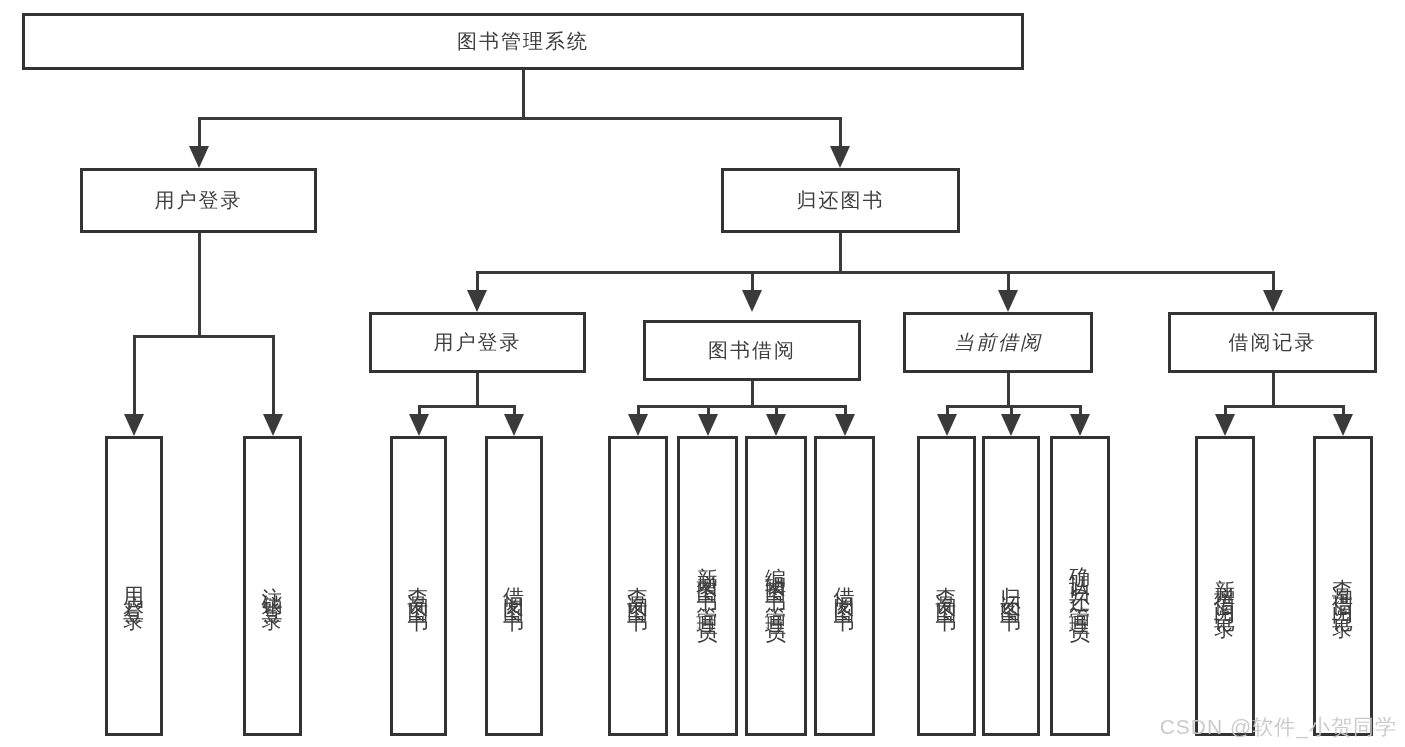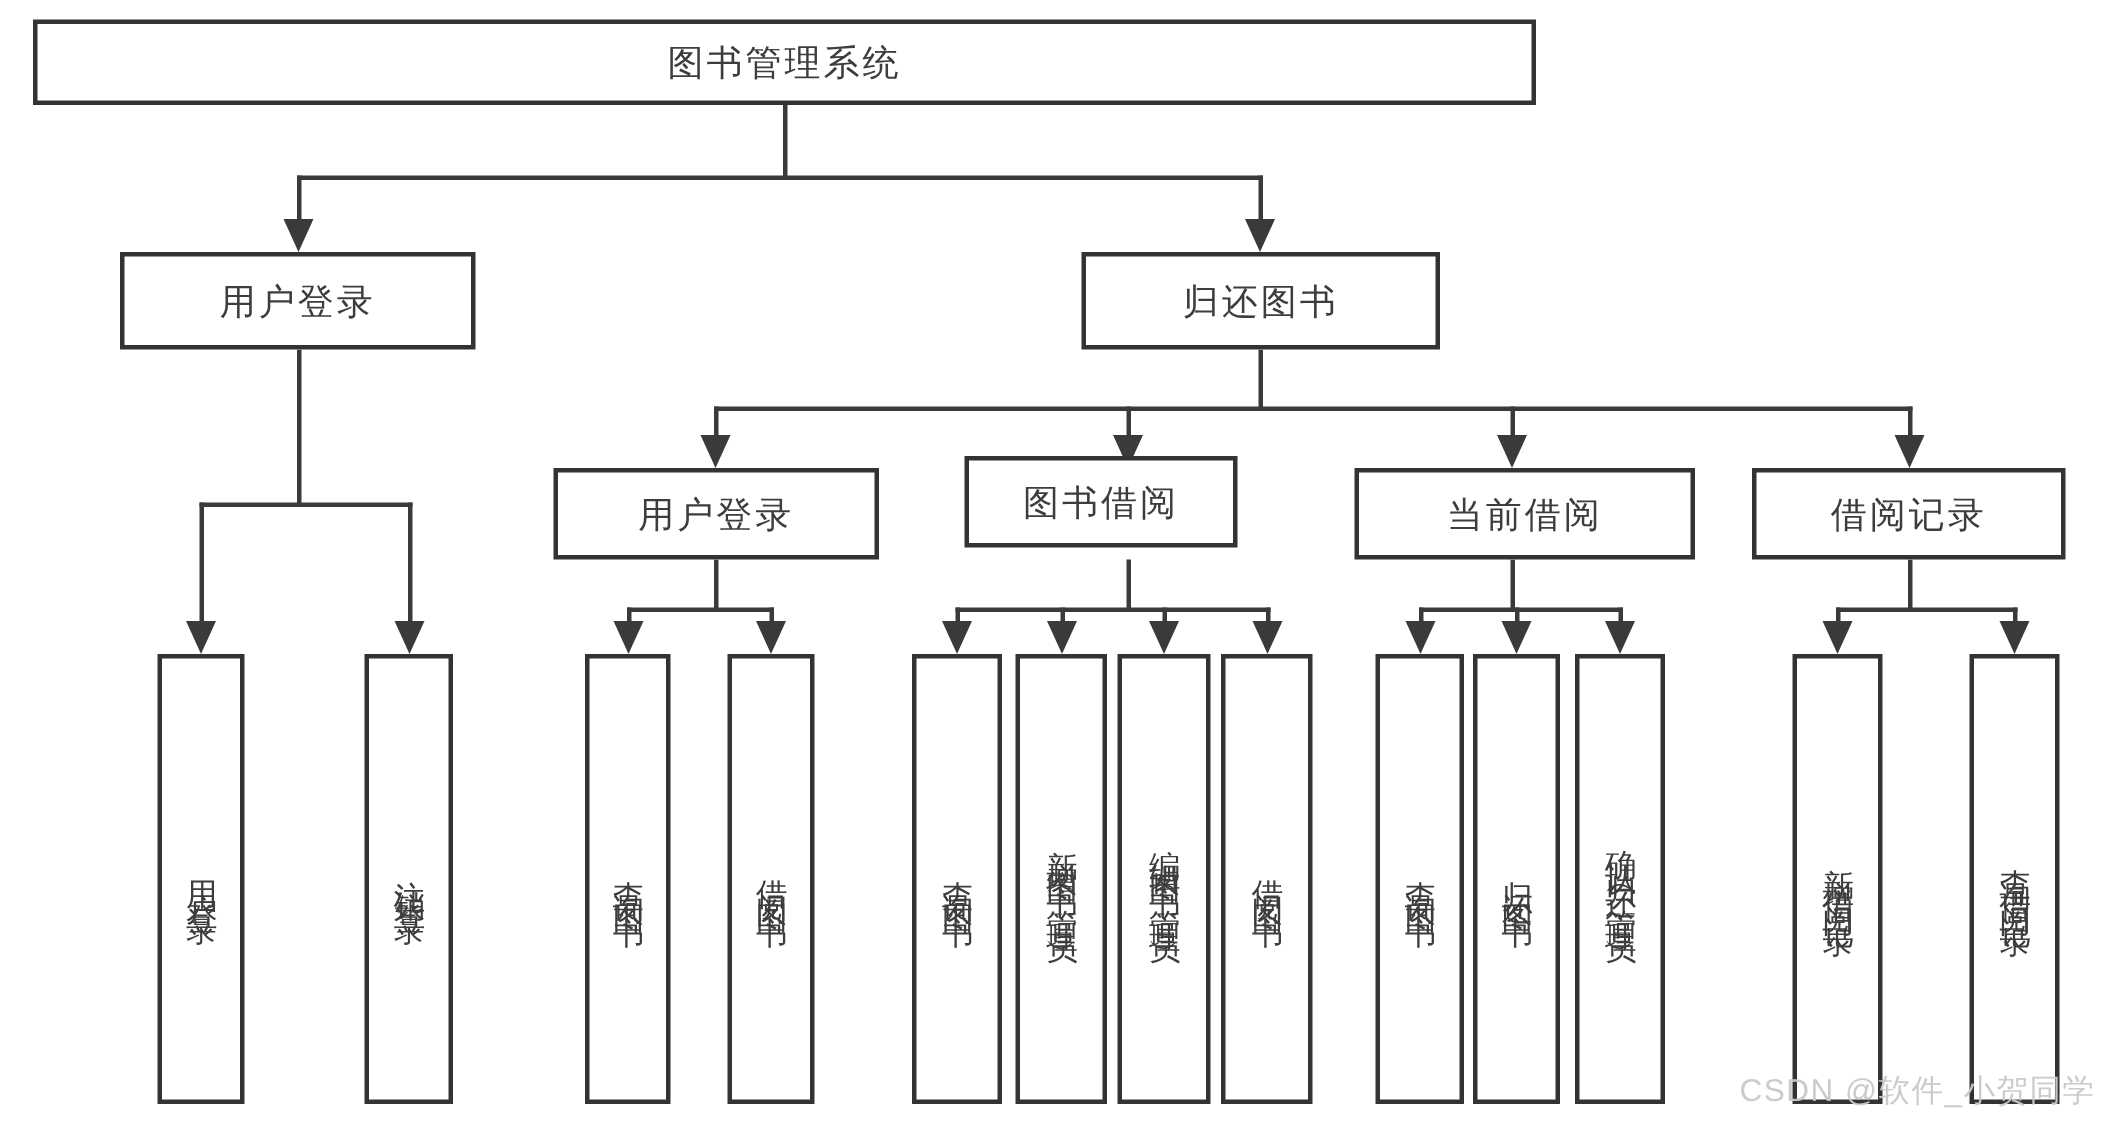--- a/index.html
+++ b/index.html
@@ -20,21 +20,21 @@
     overflow: hidden;
   }
   .box {
     position: absolute;
     border: 3px solid var(--border);
     background: #fff;
     color: var(--text);
     display: flex;
     align-items: center;
     justify-content: center;
-    font-size: 24px;
+    font-size: 20px;
     letter-spacing: 2px;
     white-space: nowrap;
     z-index: 2;
   }
   .vbox {
     writing-mode: vertical-rl;
     text-orientation: mixed;
     letter-spacing: 8px;
     font-size: 21px;
     line-height: 1;
@@ -95,22 +95,22 @@
   <div class="vl" style="left:475.5px; top:270.5px; height:22px;"></div>
   <div class="vl" style="left:750.5px; top:270.5px; height:22px;"></div>
   <div class="vl" style="left:1006.5px; top:270.5px; height:22px;"></div>
   <div class="vl" style="left:1271.5px; top:270.5px; height:22px;"></div>
   <div class="ar" style="left:467px; top:290px;"></div>
   <div class="ar" style="left:742px; top:290px;"></div>
   <div class="ar" style="left:998px; top:290px;"></div>
   <div class="ar" style="left:1263px; top:290px;"></div>
 
   <div class="box" style="left:369px; top:312px; width:217px; height:61px;">用户登录</div>
-  <div class="box" style="left:643px; top:304px; width:182px; height:61px;">图书借阅</div>
-  <div class="box" style="left:903px; top:312px; width:227px; height:61px;">当前借阅</div>
+  <div class="box" style="left:643px; top:320px; width:218px; height:61px;">图书借阅</div>
+  <div class="box" style="left:903px; top:312px; width:190px; height:61px;font-style:italic;">当前借阅</div>
   <div class="box" style="left:1168px; top:312px; width:209px; height:61px;">借阅记录</div>
 
   <div class="vl" style="left:475.5px; top:373px; height:34.5px;"></div>
   <div class="hl" style="left:417.5px; top:404.5px; width:98px;"></div>
   <div class="vl" style="left:417.5px; top:404.5px; height:12px;"></div>
   <div class="vl" style="left:512.5px; top:404.5px; height:12px;"></div>
   <div class="ar" style="left:409px; top:414px;"></div>
   <div class="ar" style="left:504px; top:414px;"></div>
 
   <div class="vl" style="left:750.5px; top:373px; height:34.5px;"></div>

